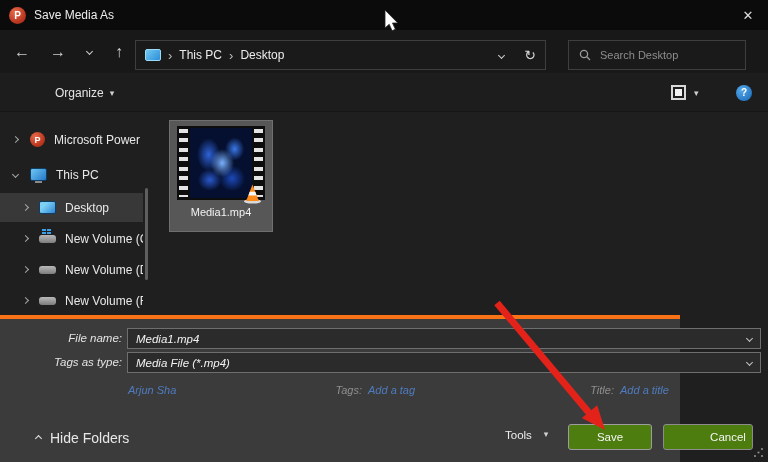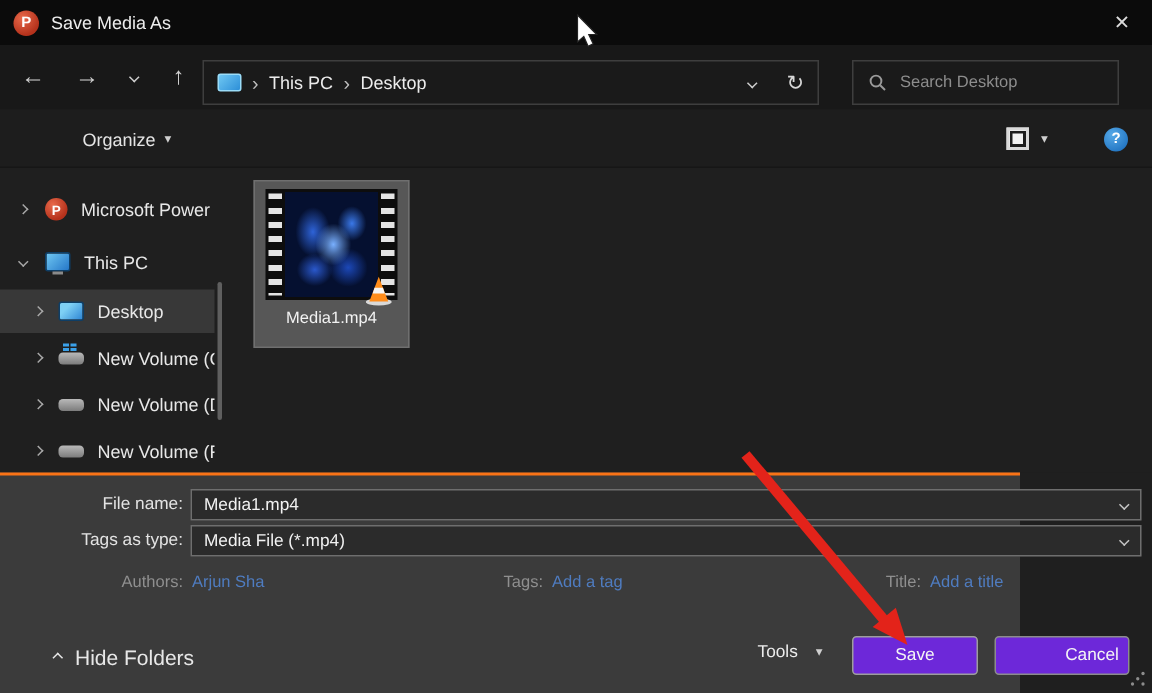--- a/index.html
+++ b/index.html
@@ -65,30 +65,30 @@
   .frame{flex:1;margin:2px 0;background-color:#051030;
     background-image:
       radial-gradient(closest-side at 52% 50%,#79b0ff 0%,rgba(121,176,255,0) 40%),
       radial-gradient(closest-side at 30% 38%,#2e63d8 0%,rgba(46,99,216,0) 62%),
       radial-gradient(closest-side at 72% 30%,#3a78e8 0%,rgba(58,120,232,0) 55%),
       radial-gradient(closest-side at 68% 72%,#1c48b8 0%,rgba(28,72,184,0) 65%),
       radial-gradient(closest-side at 32% 74%,#2a58cc 0%,rgba(42,88,204,0) 60%);}
   .cone{position:absolute;right:3px;bottom:-4px;}
   .tile-label{margin-top:6px;text-align:center;font-size:11px;color:#f2f2f2;}
   
-  .panel{position:absolute;left:0;top:315px;width:680px;height:147px;background:#3b3b3b;border-top:2px solid #f97316;}
+  .panel{position:absolute;left:0;top:315px;width:680px;height:147px;background:#3b3b3b;border-top:4px solid #f97316;font-style:italic;}
   .f-label{position:absolute;left:0;width:122px;text-align:right;font-size:11.5px;color:#e3e3e3;}
   .f-input{position:absolute;left:127px;width:634px;background:#2b2b2b;border:1px solid #6e6e6e;color:#f2f2f2;font-size:11.5px;display:flex;align-items:center;padding:0 8px;}
   .f-input .chev{margin-left:auto;color:#c6c6c6;}
   .meta{position:absolute;font-size:11px;}
   .meta.lab{color:#8f8f8f;}
   .meta.val{color:#4f7cc0;}
   .hidefolders{position:absolute;left:36px;top:430px;display:flex;align-items:center;gap:9px;font-size:14px;color:#e8e8e8;}
   .tools{position:absolute;left:505px;top:429px;display:flex;align-items:flex-start;gap:12px;font-size:11.5px;color:#ececec;}
-  .btn{position:absolute;top:424px;height:26px;background:#6d28d9;border:1px solid #9d9d9d;border-radius:3px;color:#f5f5f5;font-size:11.5px;display:flex;align-items:center;justify-content:center;}
+  .btn{position:absolute;top:424px;height:26px;background:#4d7c0f;border:1px solid #9d9d9d;border-radius:3px;color:#f5f5f5;font-size:11.5px;display:flex;align-items:center;justify-content:center;}
   .btn.save{left:568px;width:84px;}
   .btn.cancel{left:663px;width:90px;border-color:#8c8c8c;padding-left:40px;}
   .overlay{position:absolute;left:0;top:0;width:768px;height:462px;pointer-events:none;}
   .z50{z-index:50;} .z60{z-index:60;}
 </style>
 </head>
 <body>
 
 <div id="stage">
 
@@ -208,21 +208,20 @@
       <span>Media1.mp4</span>
       <span class="chev down sm"></span>
     </div>
 
     <div class="f-label" style="top:37px;">Tags as type:</div>
     <div class="f-input" style="top:33px;height:21px;">
       <span>Media File (*.mp4)</span>
       <span class="chev down sm"></span>
     </div>
 
-    <div class="meta lab" style="left:0;top:65px;width:122px;text-align:right;">Authors:</div>
     <div class="meta val" style="left:128px;top:65px;">Arjun Sha</div>
     <div class="meta lab" style="left:250px;top:65px;width:112px;text-align:right;">Tags:</div>
     <div class="meta val" style="left:368px;top:65px;">Add a tag</div>
     <div class="meta lab" style="left:502px;top:65px;width:112px;text-align:right;">Title:</div>
     <div class="meta val" style="left:620px;top:65px;">Add a title</div>
   </div>
 
   <div class="hidefolders">
     <span class="chev up sm"></span>
     <span>Hide Folders</span>

